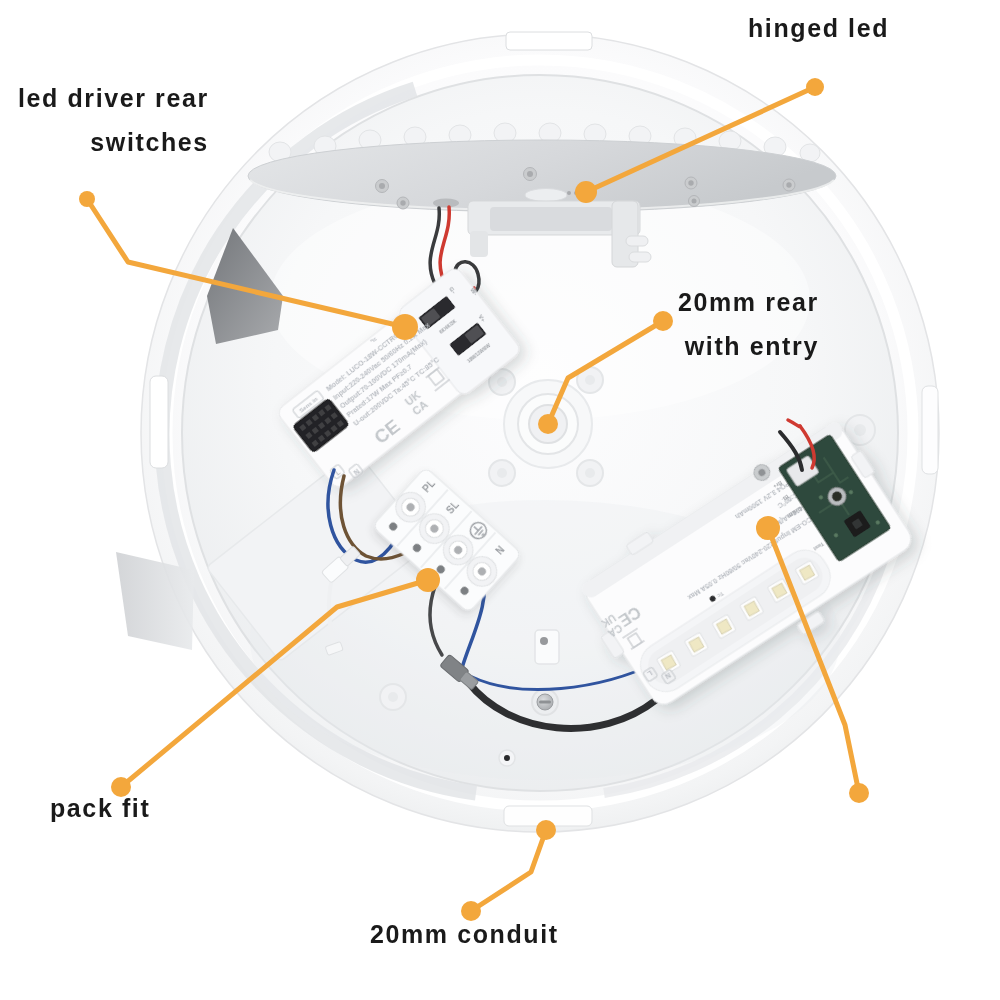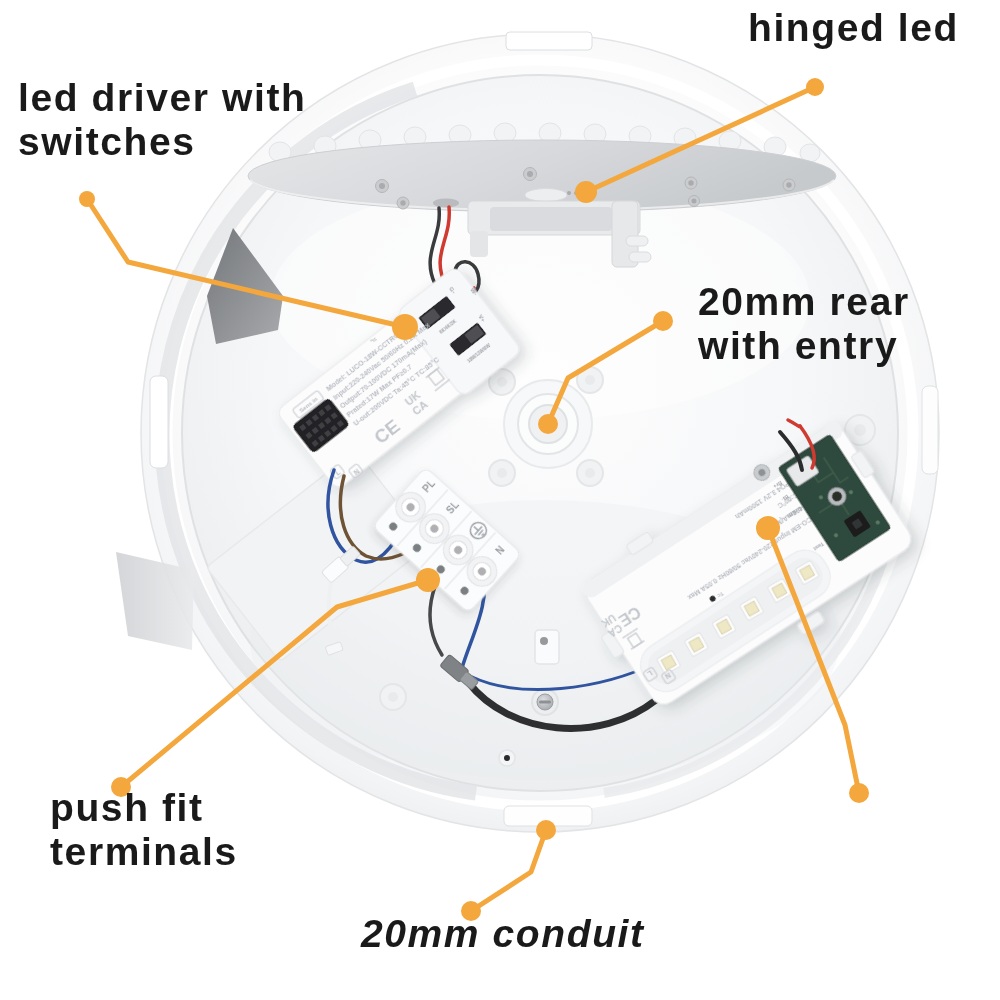--- a/index.html
+++ b/index.html
@@ -2,22 +2,22 @@
 <html style="--accent: #F3A73C; --ink: #1A1A1A;"><head>
 <meta charset="utf-8">
 <style>
   html,body{margin:0;padding:0;}
   body{
     width:1000px;height:1000px;position:relative;background:#ffffff;
     font-family:"Liberation Sans",sans-serif;overflow:hidden;
   }
   .scene{position:absolute;left:0;top:0;}
   .callout{
-    position:absolute;font-weight:700;font-size:39px;line-height:44px;
-    letter-spacing:1.6px;color:var(--ink,#1a1a1a);white-space:nowrap;
+    position:absolute;font-weight:700;font-size:25px;line-height:44px;
+    letter-spacing:1.6px;color:var(--ink,#1a1a1a);white-space:nowrap;text-align:right;
   }
   .callout .l{display:block;}
   .co-line{fill:none;stroke:var(--accent,#F3A73C);stroke-width:5;stroke-linecap:round;stroke-linejoin:round;}
   .co-dot{fill:var(--accent,#F3A73C);}
   svg text{font-family:"Liberation Sans",sans-serif;}
   .micro{fill:#b7bbc1;font-weight:700;}
   .micro2{fill:#9da1a6;font-weight:700;}
 </style>
 </head>
 <body>
@@ -453,31 +453,30 @@
     </g>
     <g>
       <polyline class="co-line" points="546,830 531,872 471,911"></polyline>
       <circle class="co-dot" cx="546" cy="830" r="10"></circle>
         <circle class="co-dot" cx="471" cy="911" r="10"></circle>
     </g>
   </g>
 </svg>
 
 <div class="callout" style="left:18px;top:76px;">
-  <span class="l">led driver with</span>
+  <span class="l">led driver rear</span>
   <span class="l">switches</span>
 </div>
 <div class="callout" style="left:748px;top:6px;">
   <span class="l">hinged led</span>
 </div>
-<div class="callout" style="left:678px;top:280px;margin-left:20px;">
+<div class="callout" style="left:678px;top:280px;">
   <span class="l">20mm rear</span>
   <span class="l">with entry</span>
 </div>
 <div class="callout" style="left:50px;top:786px;">
-  <span class="l">push fit</span>
-  <span class="l">terminals</span>
+  <span class="l">pack fit</span>
 </div>
 <div class="callout" style="left:763px;top:810px;">
 </div>
-<div class="callout" style="left:361px;top:912px;font-style:italic;">
+<div class="callout" style="left:370px;top:912px;">
   <span class="l">20mm conduit</span>
 </div>
 
 </body></html>

